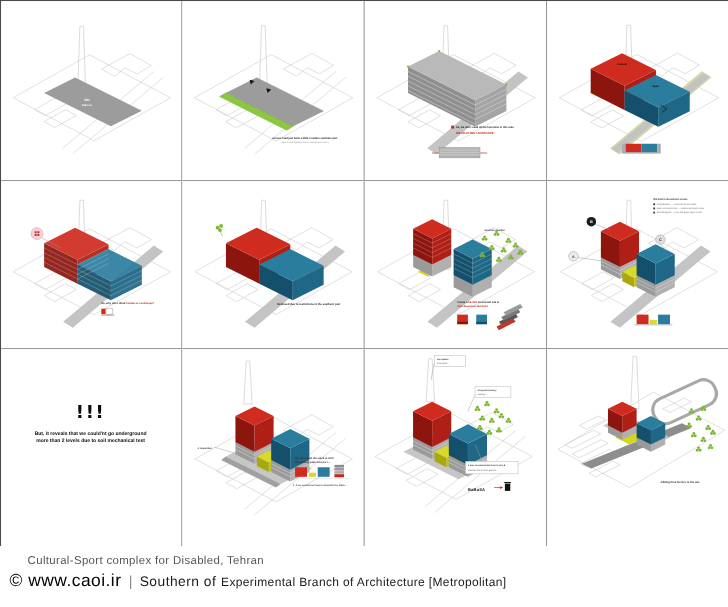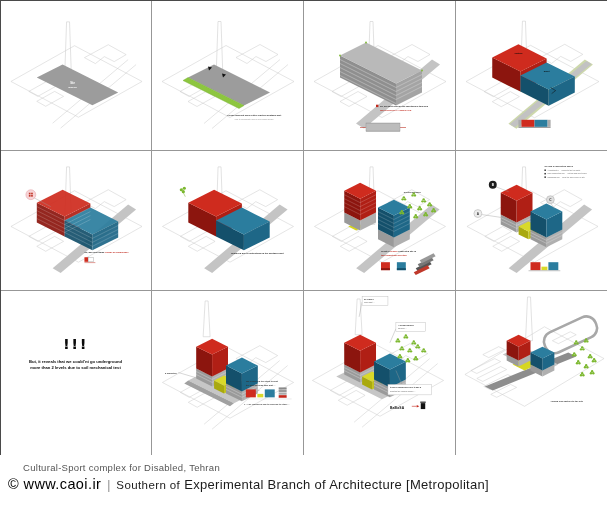--- a/index.html
+++ b/index.html
@@ -35,21 +35,21 @@
   .callout{fill:#fff;stroke:#b3b3b3;stroke-width:0.4}
   .leader{stroke:#9a9a9a;stroke-width:0.4;fill:none}
 
   
   .footer{position:absolute;left:0;top:455px;width:607px;height:51px;background:#fff;padding:7px 13px 0 8px;box-sizing:border-box;}
   .proj{font-size:9.5px;color:#555;letter-spacing:.3px;margin-left:15px;}
   .cred{margin-top:3px;display:flex;align-items:baseline;white-space:nowrap;}
   .copy{font-weight:normal;font-size:14.5px;color:#000000;letter-spacing:.4px;}
   .sep{color:#8a8a8a;margin:0 6px;font-size:12px;}
   .courtesy{font-size:11.5px;color:#1c1c1c;letter-spacing:.4px;margin-right:4px;}
-  .org{font-size:13px;color:#1c1c1c;letter-spacing:.3px;}
+  .org{font-size:10px;color:#1c1c1c;letter-spacing:.3px;}
 </style>
 </head>
 <body>
 
 <div class="sheet">
 
   <svg width="0" height="0" style="position:absolute" aria-hidden="true">
     <defs>
       <g id="g-wire" class="wireln">
         <polygon points="10,76 74,40 142,76 78,112"></polygon>

